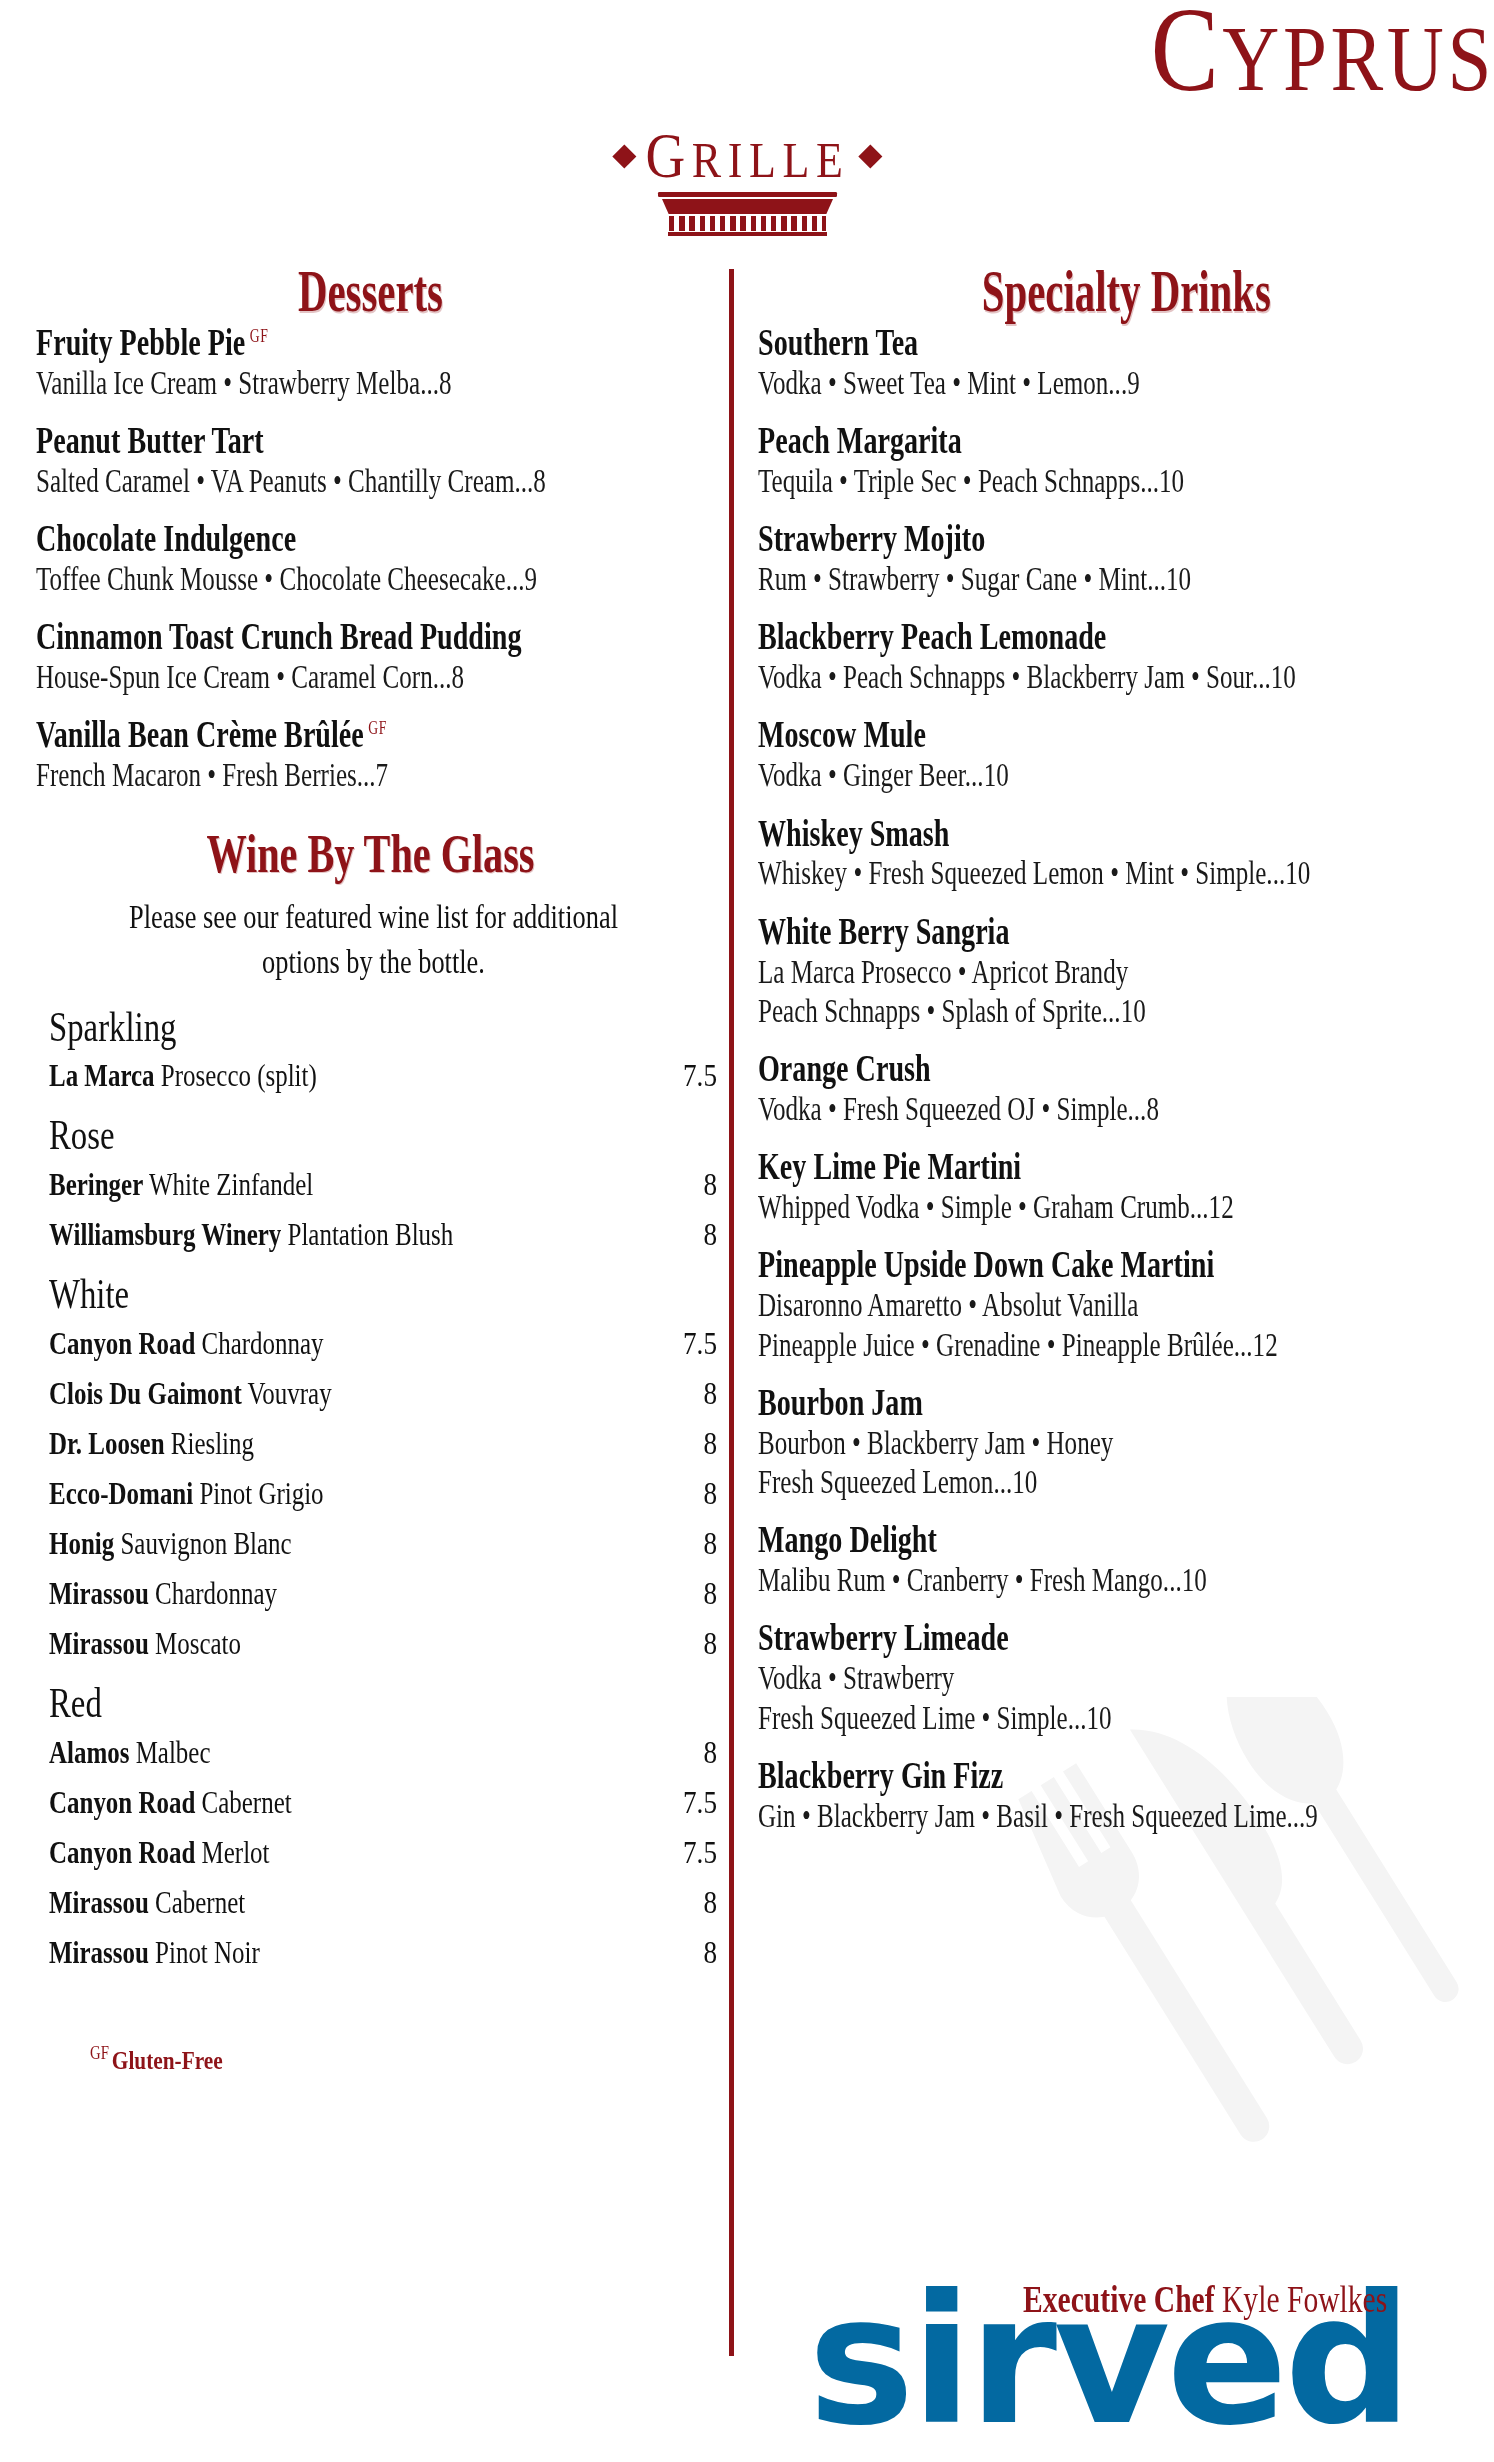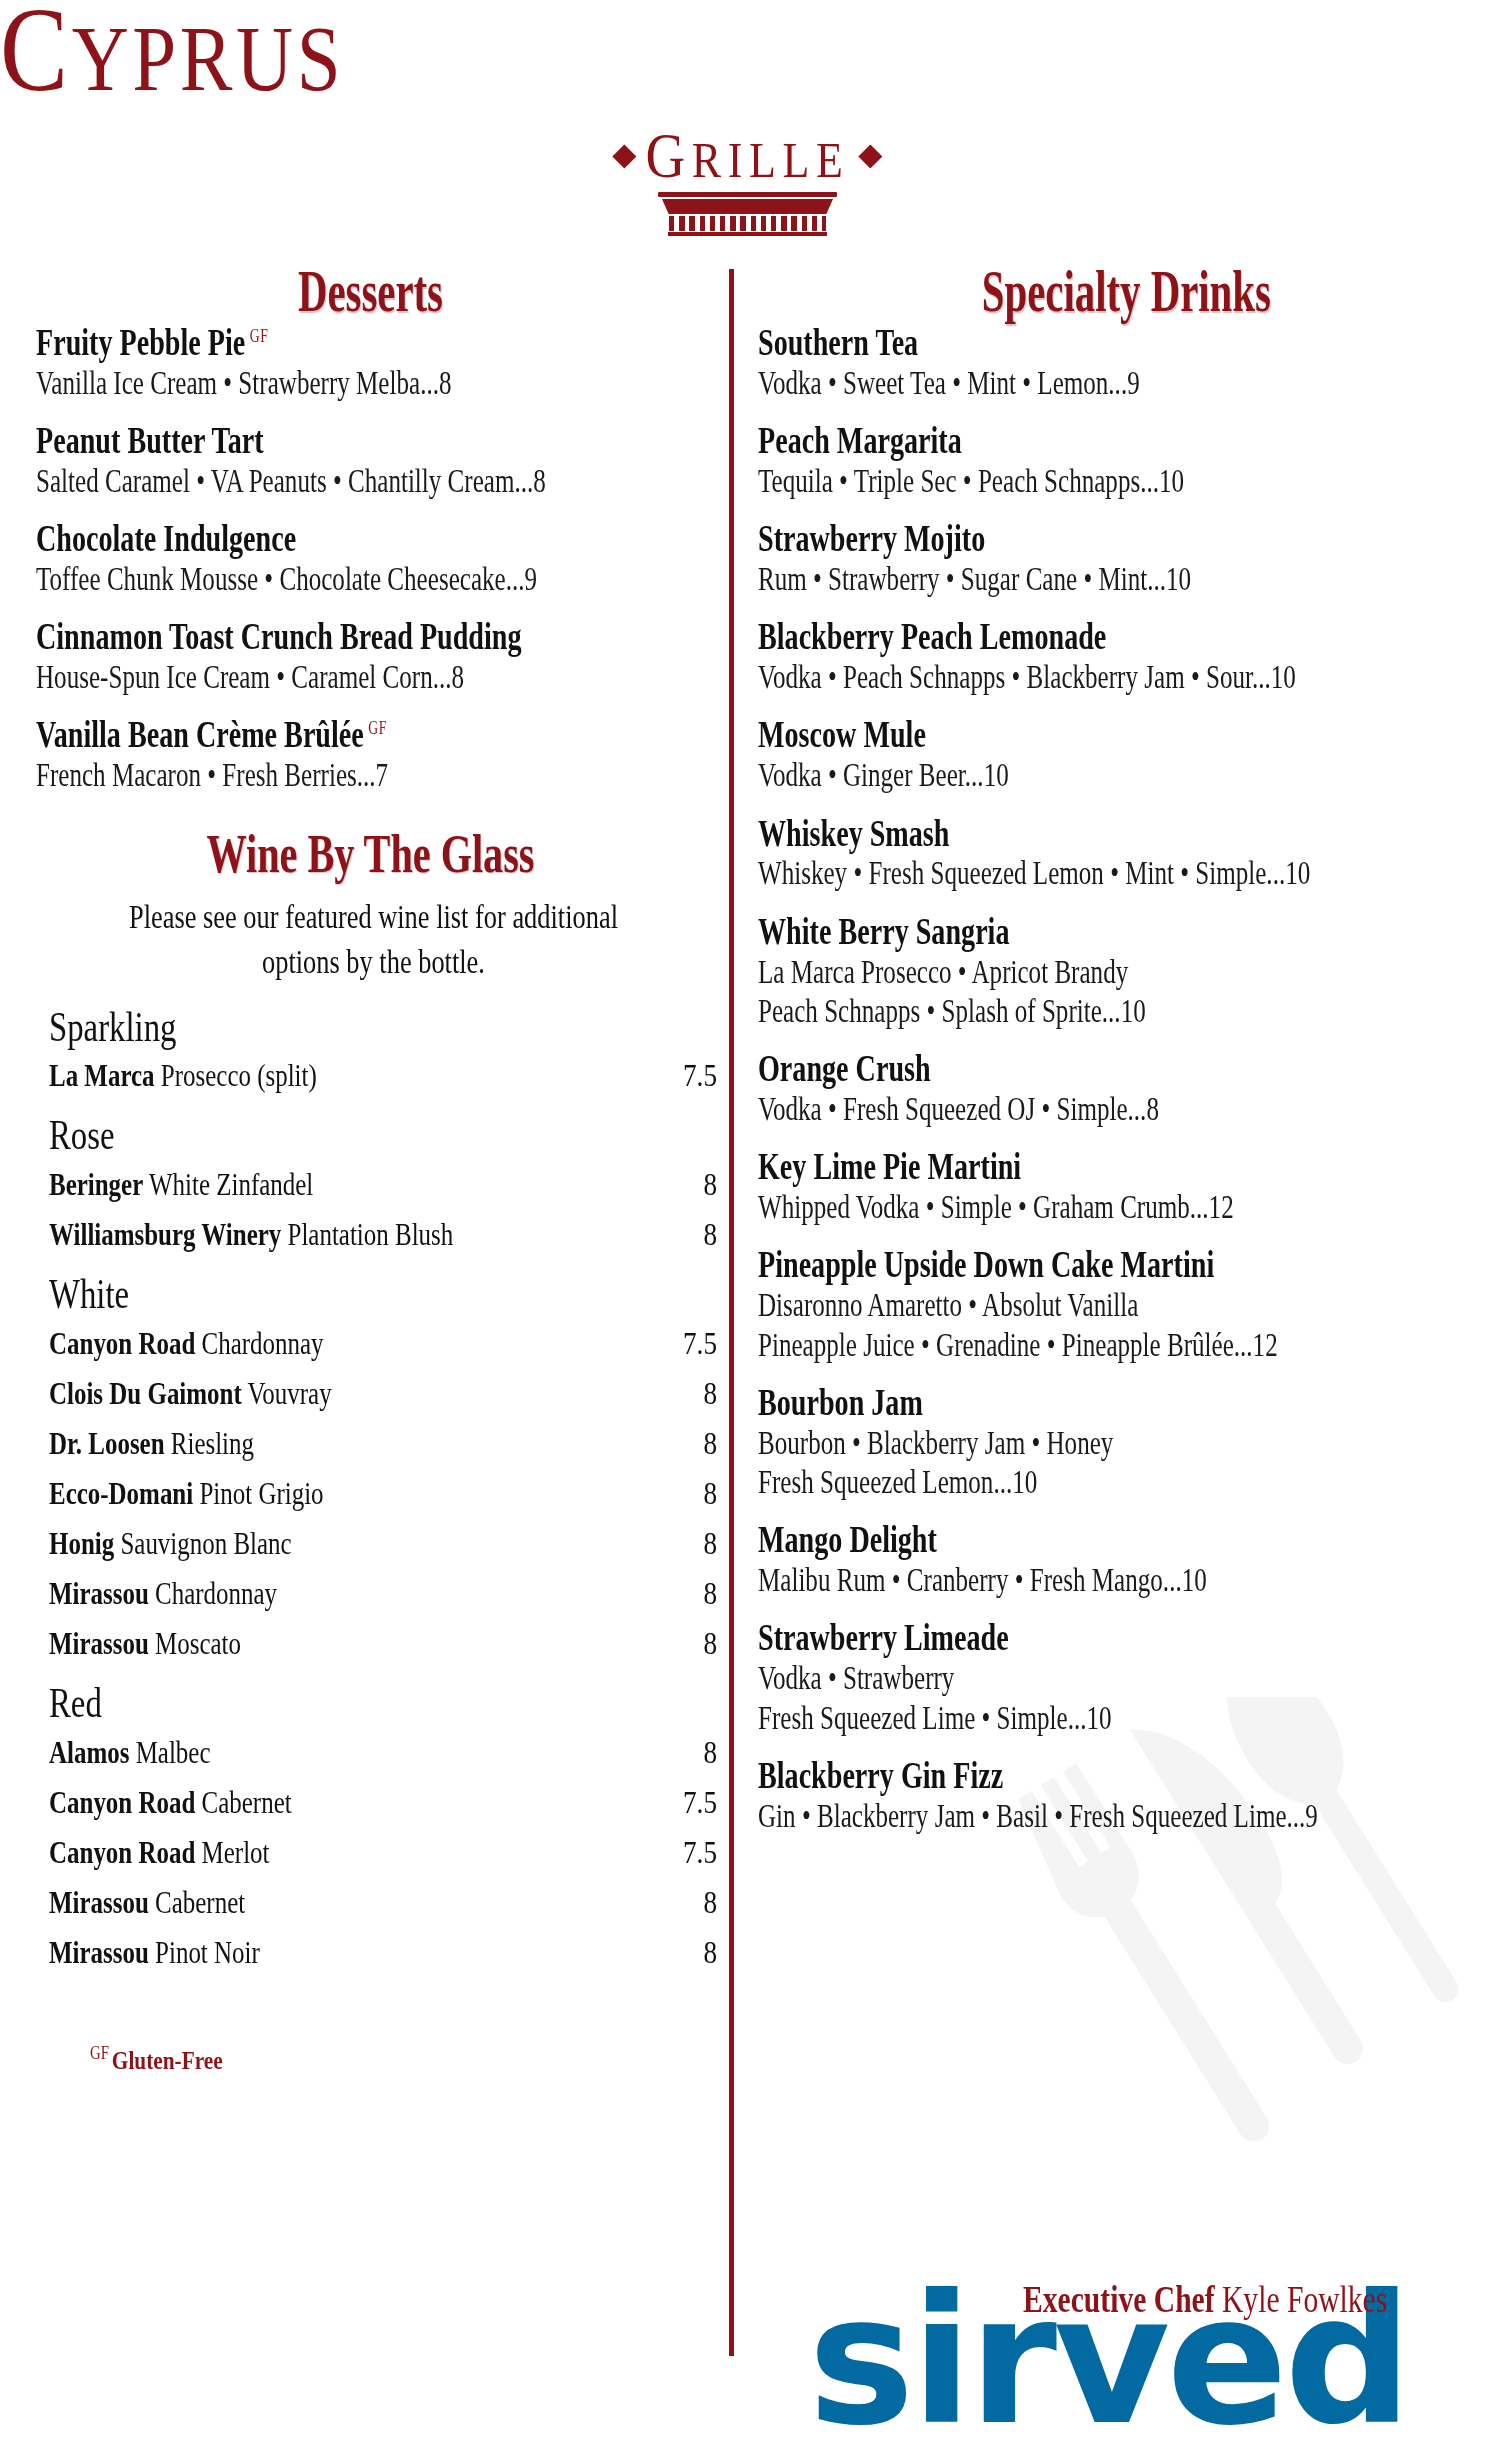--- a/index.html
+++ b/index.html
@@ -21,21 +21,21 @@
   .wm-sirved{
     position:absolute; left:808px; bottom:12px;
     font-family:"DejaVu Sans", sans-serif;
     font-size:179px; font-weight:700; letter-spacing:-3.6px;
     color:#0369a1; line-height:1;
   }
 
   
   .logo-wrap{
     position:relative; z-index:2;
-    width:100%; text-align:left;
+    width:100%; text-align:right;
     padding-top:8.4px;
   }
   .logo-cyprus{
     font-family:"Liberation Serif", serif;
     color:#8e1318;
     font-size:79px;
     letter-spacing:3.6px;
     line-height:1;
     font-weight:400;
     display:inline-block;

